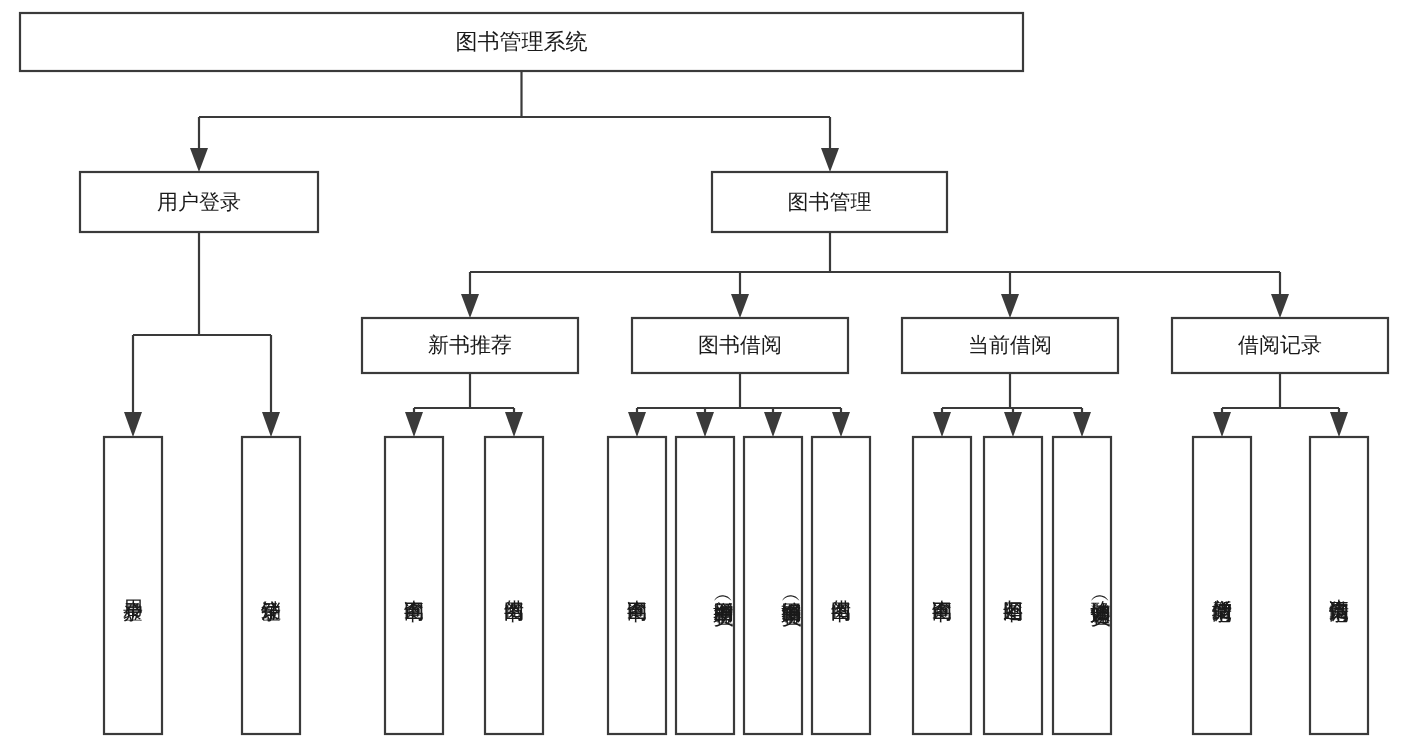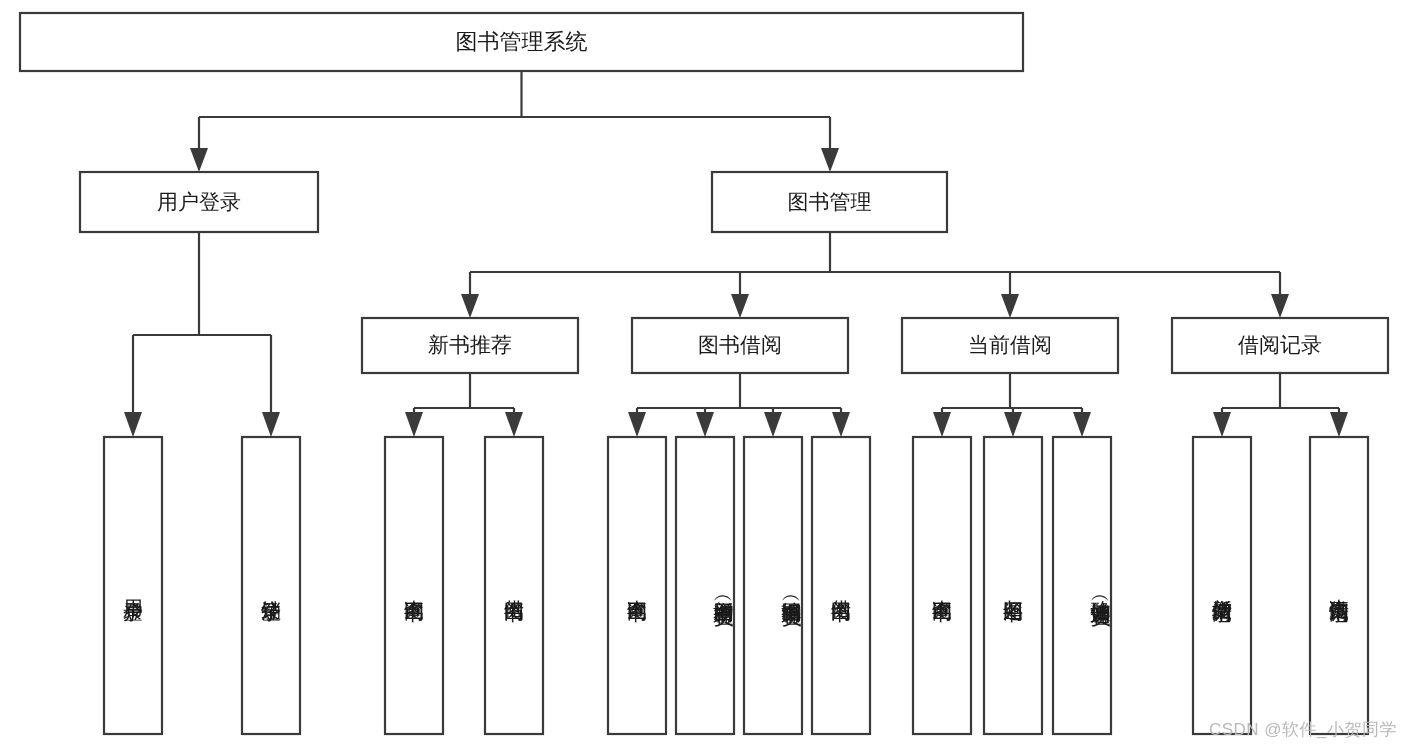--- a/index.html
+++ b/index.html
@@ -219,15 +219,14 @@
   <div class="vlabel" style="left:608px; top:437px; width:58px; height:297px; display:flex; align-items:center; justify-content:center;">查询图书</div>
   <div class="vlabel" style="left:676px; top:445px; width:58px; height:289px; display:flex; align-items:flex-start; justify-content:center;">新增图书（管理员）</div>
   <div class="vlabel" style="left:744px; top:445px; width:58px; height:289px; display:flex; align-items:flex-start; justify-content:center;">编辑图书（管理员）</div>
   <div class="vlabel" style="left:812px; top:437px; width:58px; height:297px; display:flex; align-items:center; justify-content:center;">借阅图书</div>
   <div class="vlabel" style="left:913px; top:437px; width:58px; height:297px; display:flex; align-items:center; justify-content:center;">查询图书</div>
   <div class="vlabel" style="left:984px; top:437px; width:58px; height:297px; display:flex; align-items:center; justify-content:center;">归还图书</div>
   <div class="vlabel" style="left:1053px; top:445px; width:58px; height:289px; display:flex; align-items:flex-start; justify-content:center;">确认归还（管理员）</div>
   <div class="vlabel" style="left:1193px; top:437px; width:58px; height:297px; display:flex; align-items:center; justify-content:center;">新增借阅记录</div>
   <div class="vlabel" style="left:1310px; top:437px; width:58px; height:297px; display:flex; align-items:center; justify-content:center;">查询借阅记录</div>
 
-  <div class="watermark">CSDN @软件_小贺同学</div>
 
 </div>
 
 </body></html>

